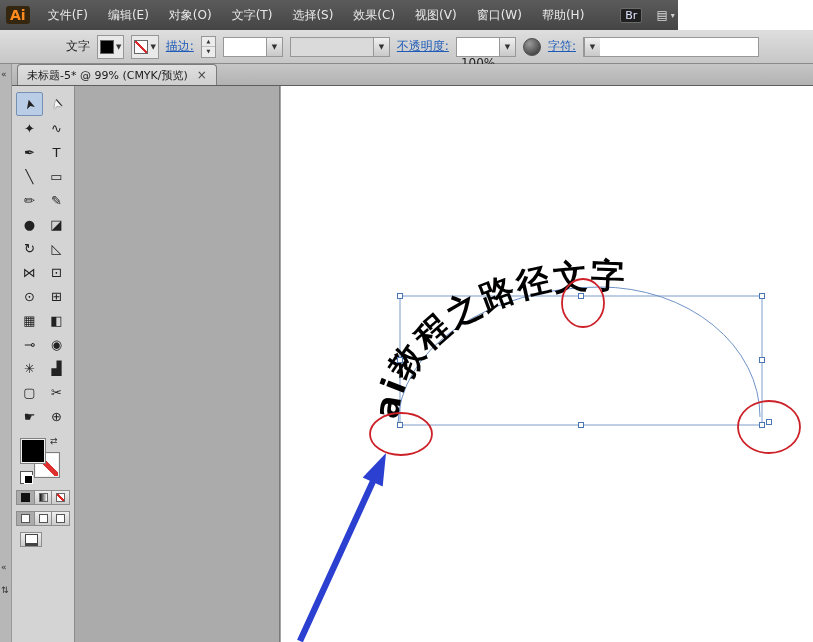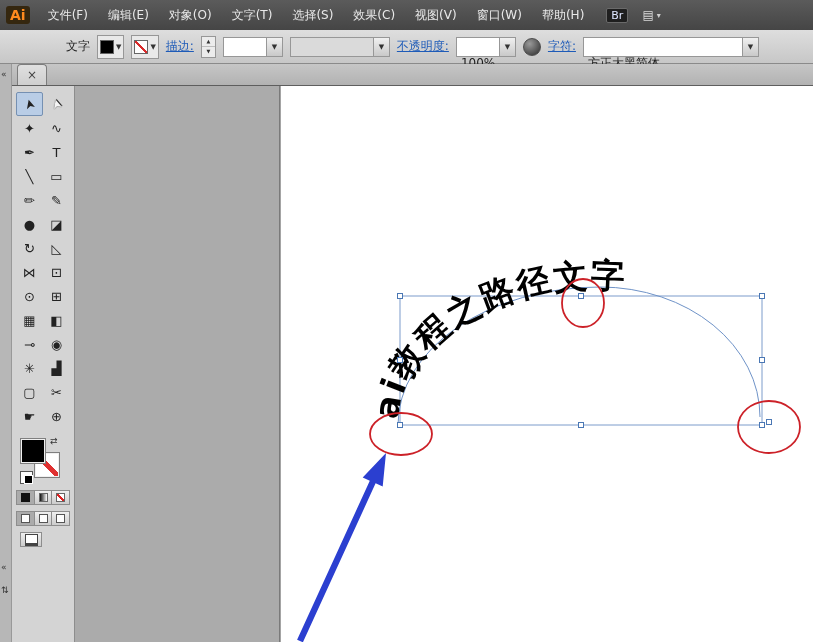--- a/index.html
+++ b/index.html
@@ -3,31 +3,31 @@
 <meta charset="utf-8">
 <style>
   html,body{margin:0;padding:0;}
   body{
     width:813px;height:642px;position:relative;overflow:hidden;
     font-family:"DejaVu Sans","Liberation Sans",sans-serif;
     background:#fff;font-size:12px;
   }
   
   #menubar{
-    position:absolute;left:0;top:0;width:813px;height:30px;
+    position:absolute;left:0;top:0;width:678px;height:30px;
     background:linear-gradient(#5b5b5b,#454545);
     border-bottom:1px solid #2e2e2e;
     display:flex;align-items:center;color:#e9e9e9;
   }
   .ai-logo{
     margin:0 8px 0 6px;padding:2px 4px;font-size:14px;font-weight:bold;
     color:#ff8a1e;background:#35270f;border-radius:3px;line-height:1;
   }
   .menu-item{padding:1px 10px;line-height:30px;cursor:default;}
-  .menubar-right{margin-left:12px;display:flex;align-items:center;gap:14px;}
+  .menubar-right{margin-left:26px;display:flex;align-items:center;gap:14px;}
   .br-badge{
     font-size:11px;color:#dfe6ff;background:#1f1f1f;border:1px solid #6a6a6a;
     padding:1px 4px;border-radius:2px;line-height:1;
   }
   .ws-icon{display:flex;align-items:center;gap:3px;color:#dcdcdc;font-size:12px;}
   .ws-icon .caret{font-size:8px;color:#cfcfcf;}
   
   #controlbar{
     position:absolute;left:0;top:30px;width:813px;height:34px;
     background:linear-gradient(#dedede,#c7c7c7);
@@ -198,33 +198,33 @@
   <span class="cb-link">不透明度:</span>
   <span class="combo combo-sm">
     <span class="combo-val">100%</span>
     <span class="combo-btn">▼</span>
   </span>
 
   <span class="globe"></span>
 
   <span class="cb-link">字符:</span>
   <span class="combo combo-lg">
-    <span class="combo-val">方正大黑简体</span>
     <span class="combo-btn">▼</span>
   </span>
 </div>
 
 <div id="dock-strip">
   <span class="chev-top">«</span>
   <span class="chev-bottom">«</span>
   <span class="expand-ic">⇅</span>
 </div>
 
 <div id="tabbar">
   <span class="doc-tab">
+    <span>未标题-5* @ 99% (CMYK/预览)</span>
     <span class="tab-close">×</span>
   </span>
 </div>
 
 <div id="toolbar">
   <div class="tool-grid">
     <div class="tool sel">
         <span class="rot">➤</span>
       </div>
     <div class="tool">

